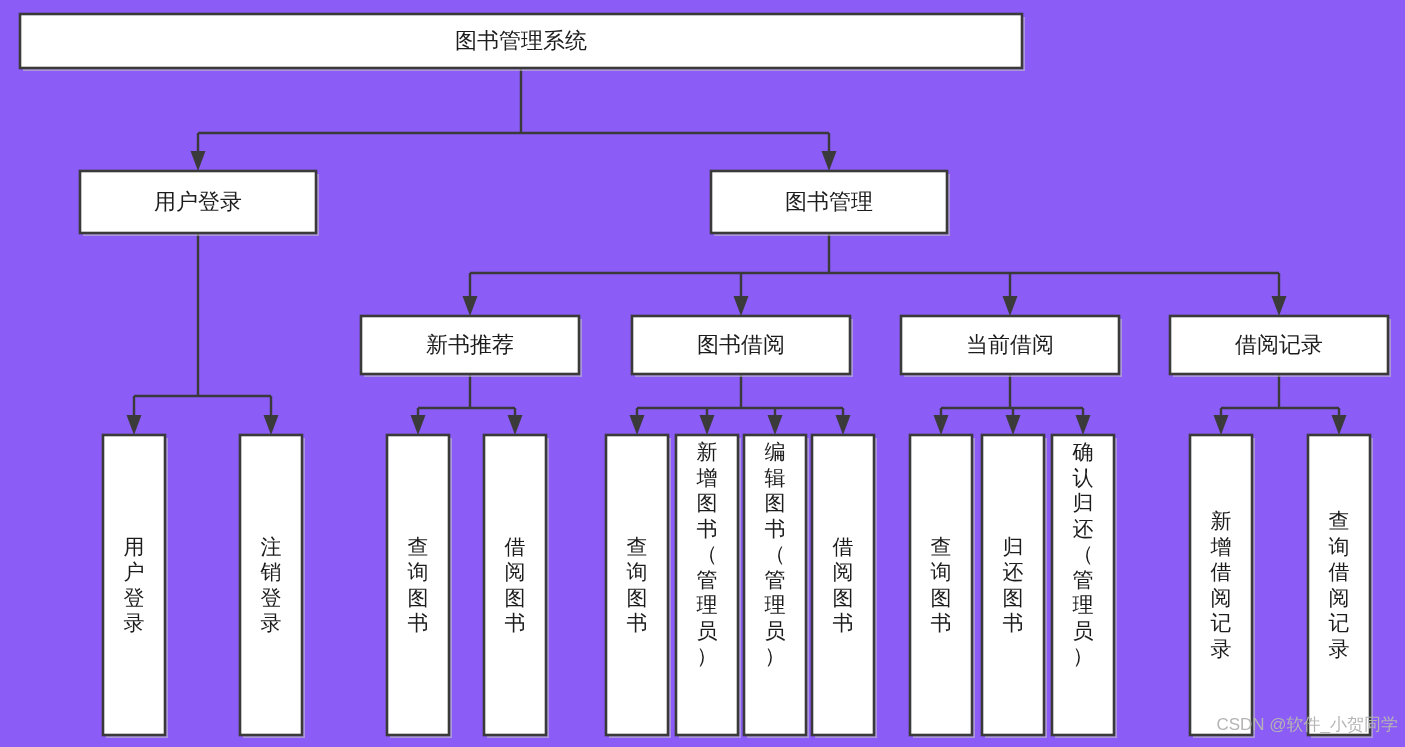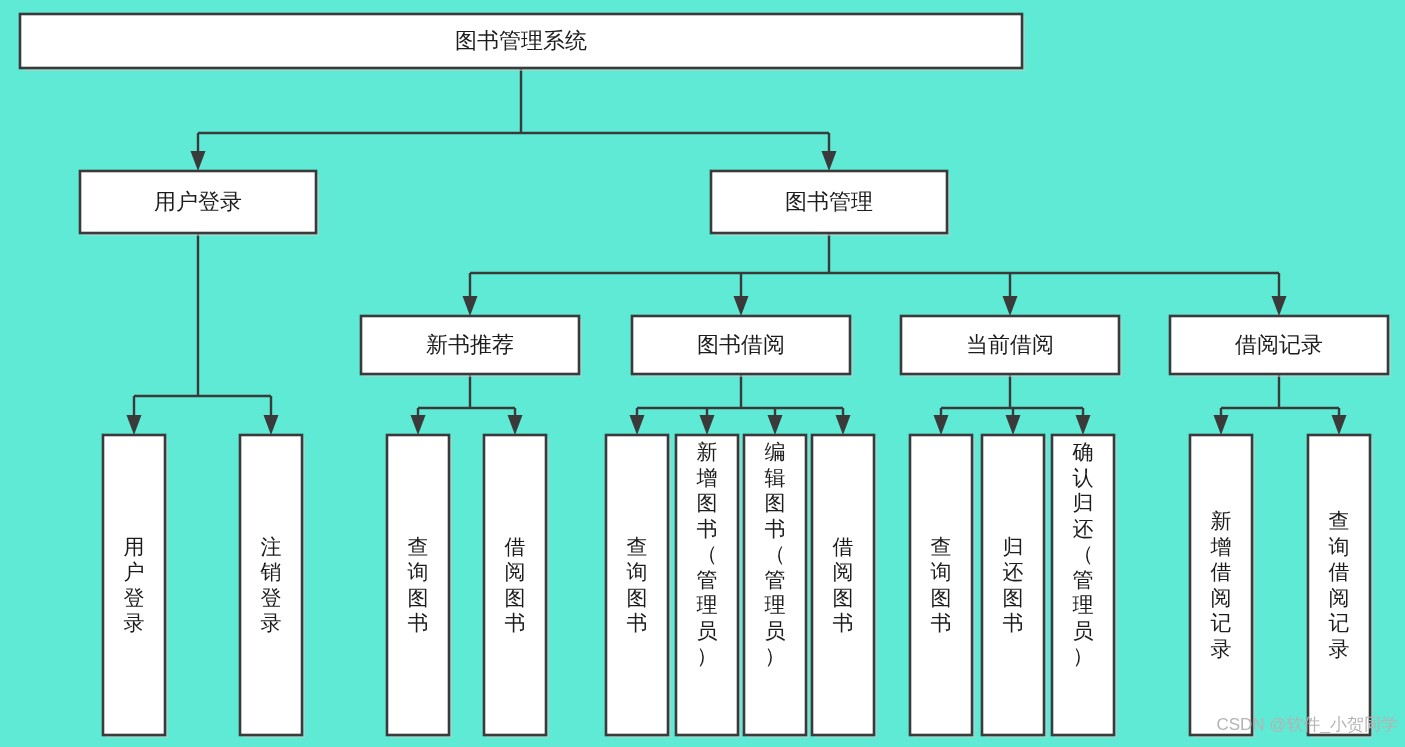--- a/index.html
+++ b/index.html
@@ -7,21 +7,21 @@
     padding: 0;
     background: #ffffff;
   }
   body {
     font-family: "Liberation Sans", "DejaVu Sans", sans-serif;
   }
   #diagram-root {
     position: relative;
     width: 1405px;
     height: 747px;
-    background: #5eead4;
+    background: #8b5cf6;
     overflow: hidden;
   }
   svg.flow-svg {
     position: absolute;
     left: 0;
     top: 0;
     width: 1405px;
     height: 747px;
     display: block;
   }

